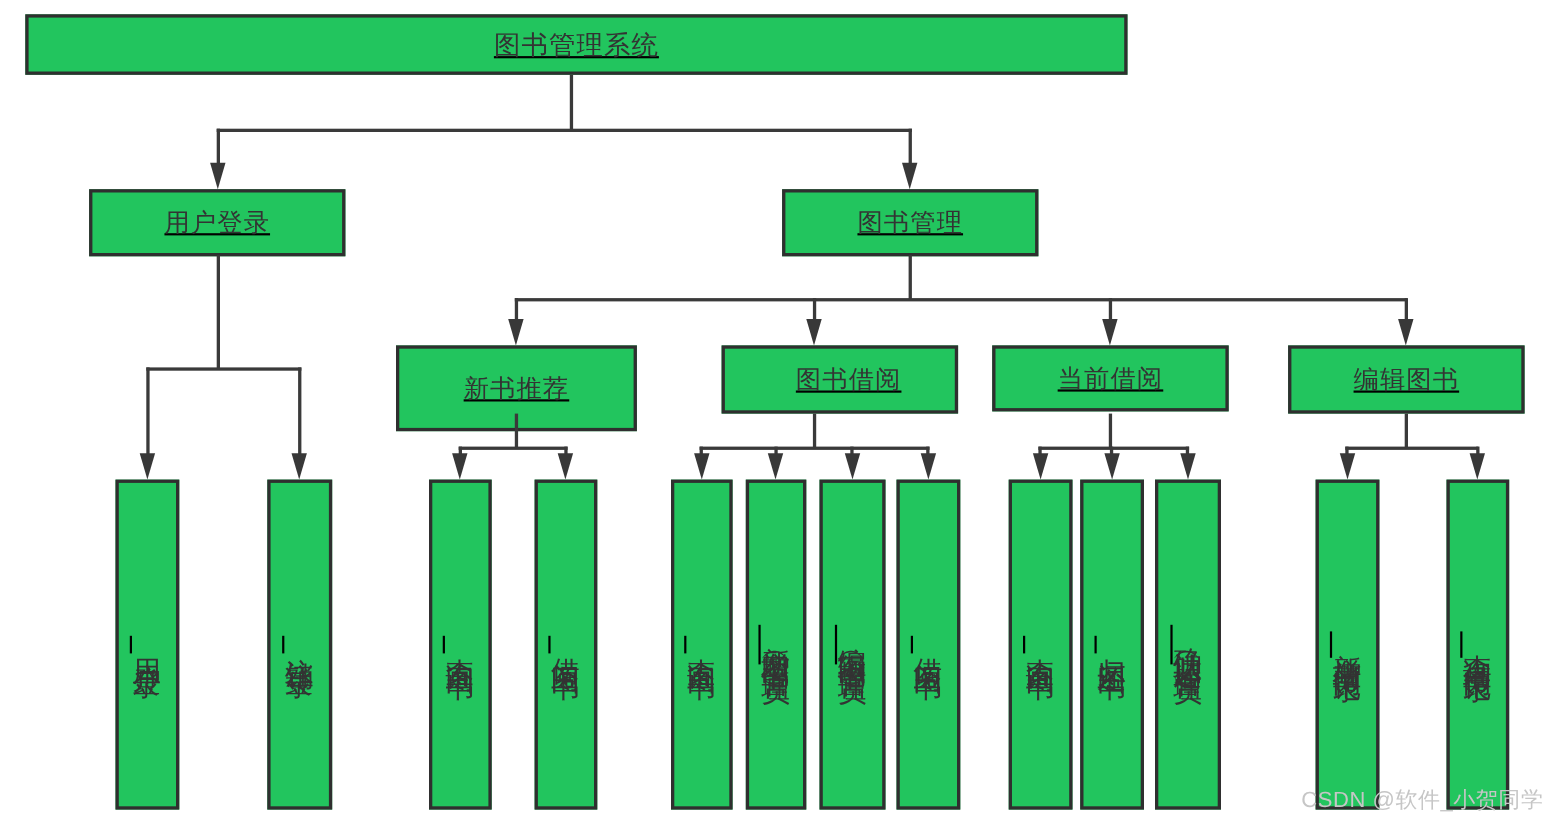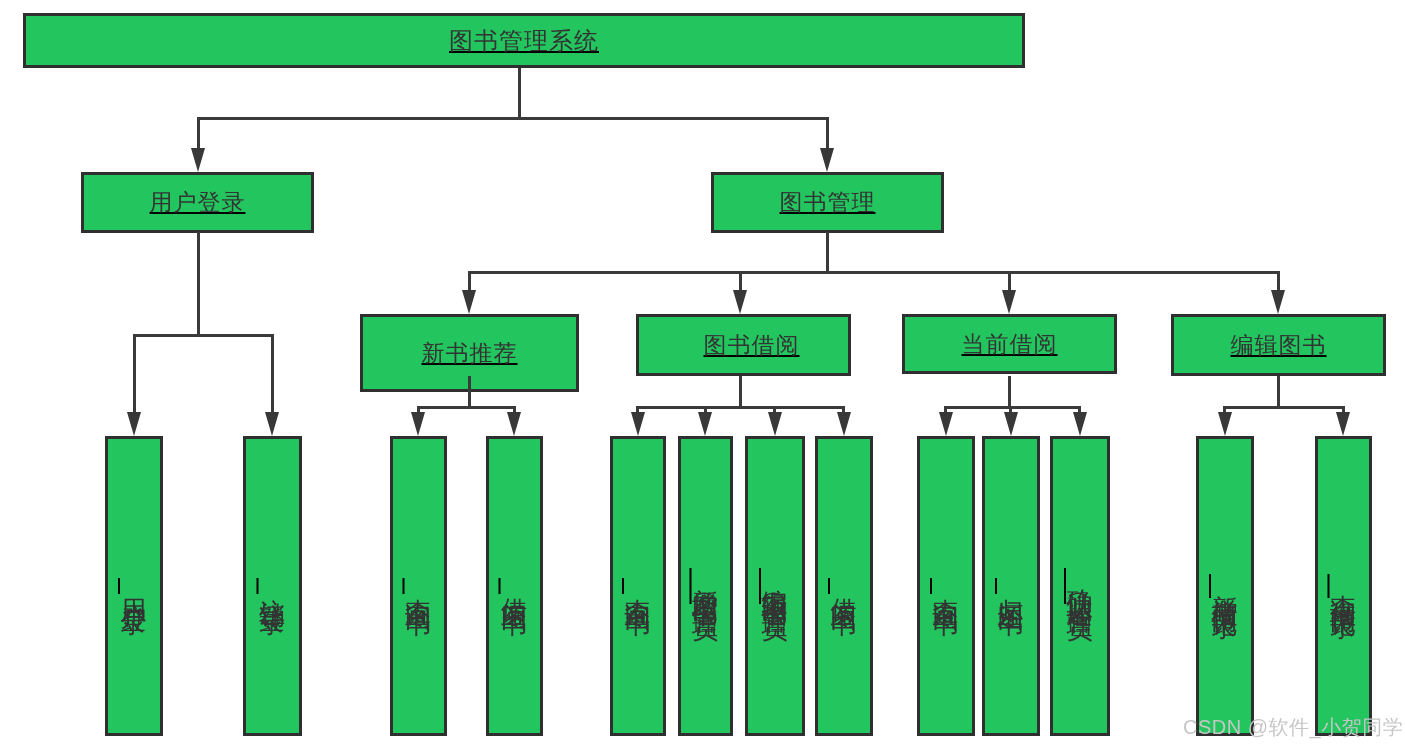--- a/index.html
+++ b/index.html
@@ -78,21 +78,21 @@
   <div class="vline" style="left:1008px;top:271px;height:22px;"></div>
   <div class="vline" style="left:1277px;top:271px;height:22px;"></div>
   <div class="arrow" style="left:462px;top:290px;"></div>
   <div class="arrow" style="left:733px;top:290px;"></div>
   <div class="arrow" style="left:1002px;top:290px;"></div>
   <div class="arrow" style="left:1271px;top:290px;"></div>
 
   <div class="box" style="left:360px;top:314px;width:219px;height:78px;">
     <span class="hlabel">新书推荐</span>
   </div>
-  <div class="box" style="left:636px;top:314px;width:215px;height:62px;padding-left:16px;">
+  <div class="box" style="left:656px;top:314px;width:215px;height:62px;padding-left:16px;">
     <span class="hlabel">图书借阅</span>
   </div>
   <div class="box" style="left:902px;top:314px;width:215px;height:60px;">
     <span class="hlabel">当前借阅</span>
   </div>
   <div class="box" style="left:1171px;top:314px;width:215px;height:62px;">
     <span class="hlabel">编辑图书</span>
   </div>
 
   <div class="vline" style="left:468px;top:376px;height:31px;"></div>

